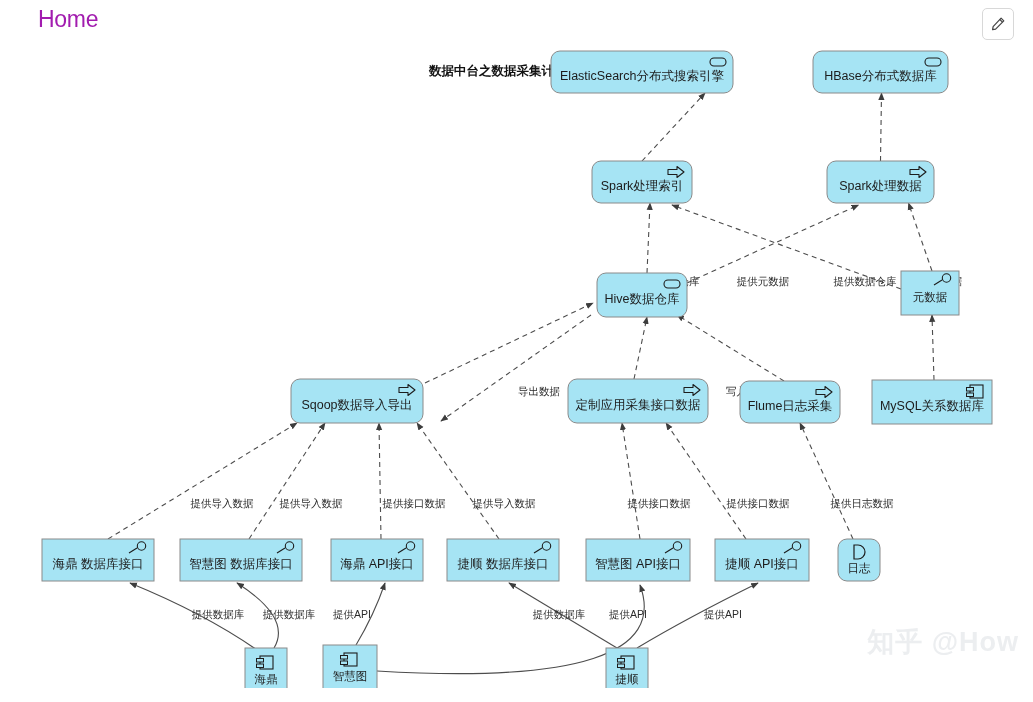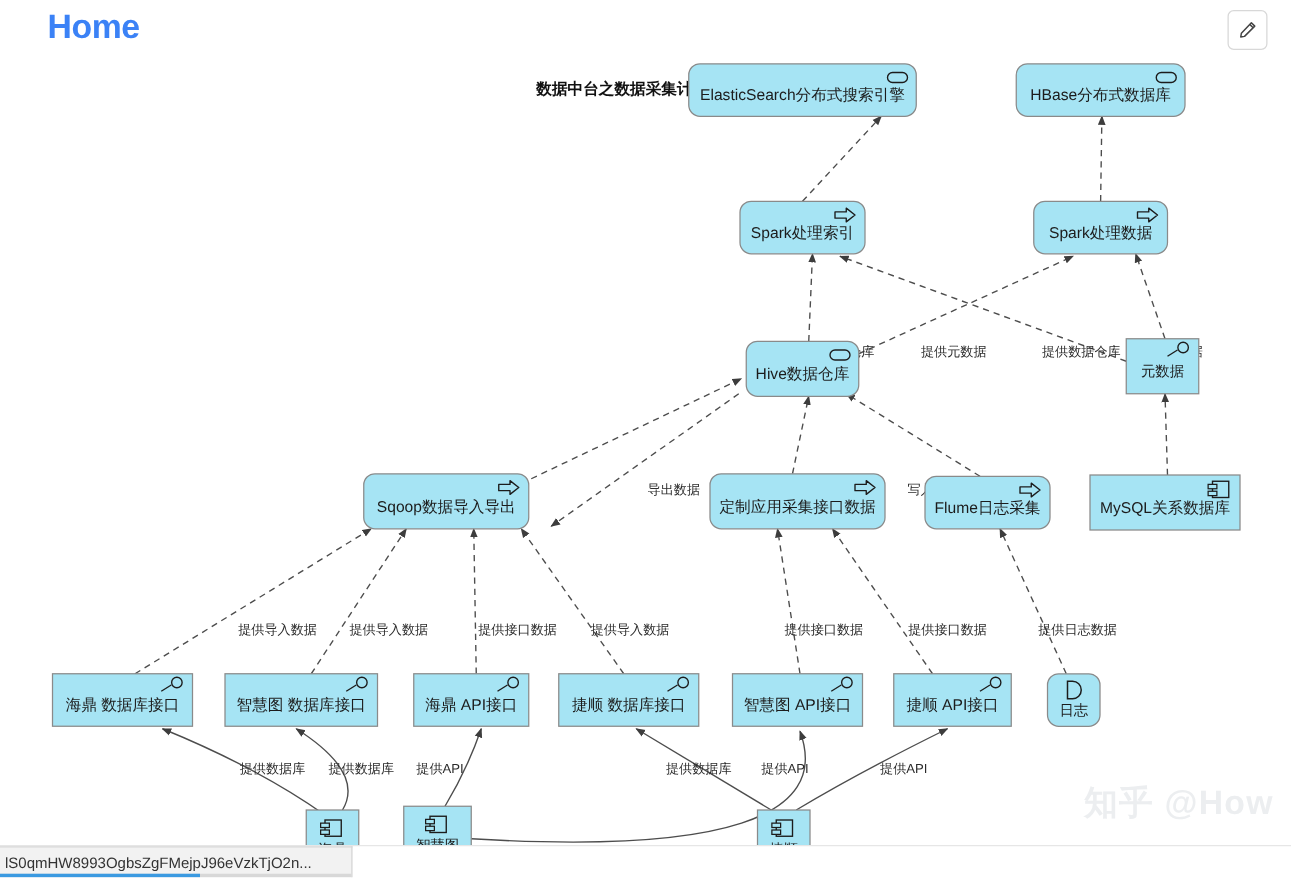--- a/index.html
+++ b/index.html
@@ -16,21 +16,21 @@
     background: #ffffff;
   }
   
   #header {
     position: absolute; left: 0; top: 0;
     width: 1033px; height: 48px;
     background: #ffffff;
   }
   #page-title {
     position: absolute; left: 38px; top: 6px;
-    font-size: 27px; font-weight: bold; color: #3b82f6;
+    font-size: 23px; font-weight: normal; color: #a21caf;
     letter-spacing: -0.3px;
   }
   #edit-button {
     position: absolute; right: 19px; top: 8px;
     width: 32px; height: 32px;
     border: 1px solid #d8d8d8; border-radius: 5px;
     background: #ffffff;
     display: flex; align-items: center; justify-content: center;
     cursor: pointer;
   }
@@ -311,22 +311,14 @@
             <rect x="617.5" y="610.5" width="7" height="3.5" fill="#a6e4f4" stroke="#1c1c1c" stroke-width="1"></rect>
             <rect x="617.5" y="616" width="7" height="3.5" fill="#a6e4f4" stroke="#1c1c1c" stroke-width="1"></rect>
             <text x="627" y="632" class="node-label small" dominant-baseline="auto">捷顺</text>
           </g>
         </g>
     </svg>
   </div>
 
   <div id="watermark">知乎 @How</div>
 
-  <div id="download-bar">
-    <div id="download-item">
-      <span id="download-filename">lS0qmHW8993OgbsZgFMejpJ96eVzkTjO2n...</span>
-      <div id="download-progress">
-        <div id="download-progress-fill"></div>
-      </div>
-    </div>
-  </div>
 
 </div>
 
 </body></html>

